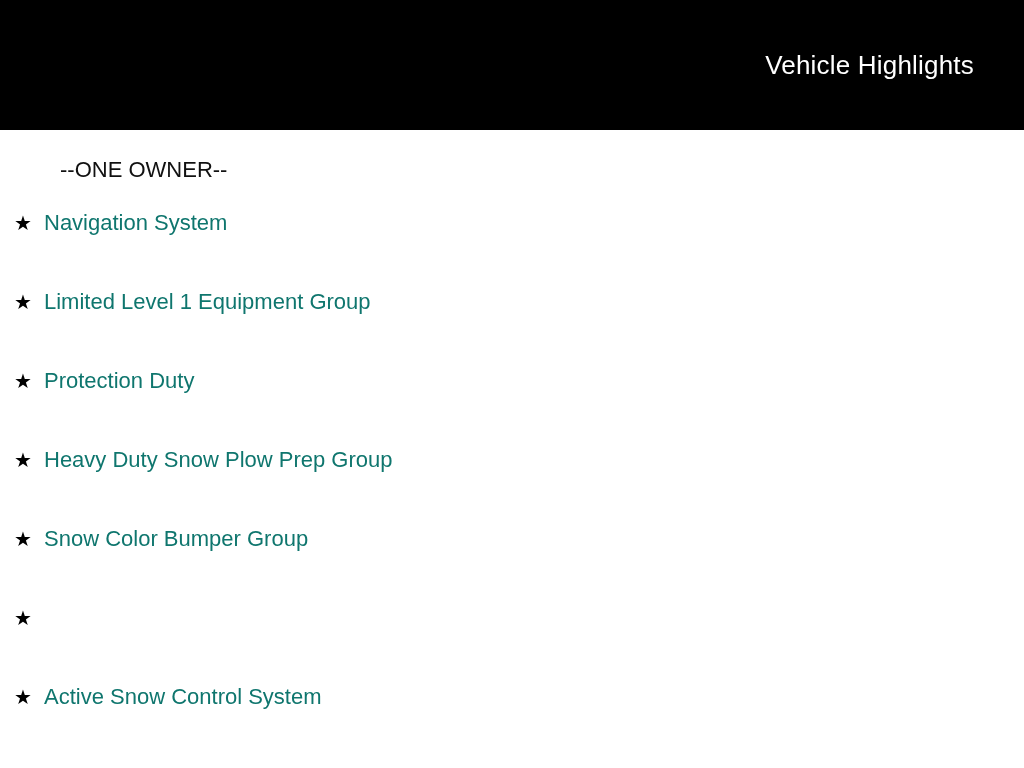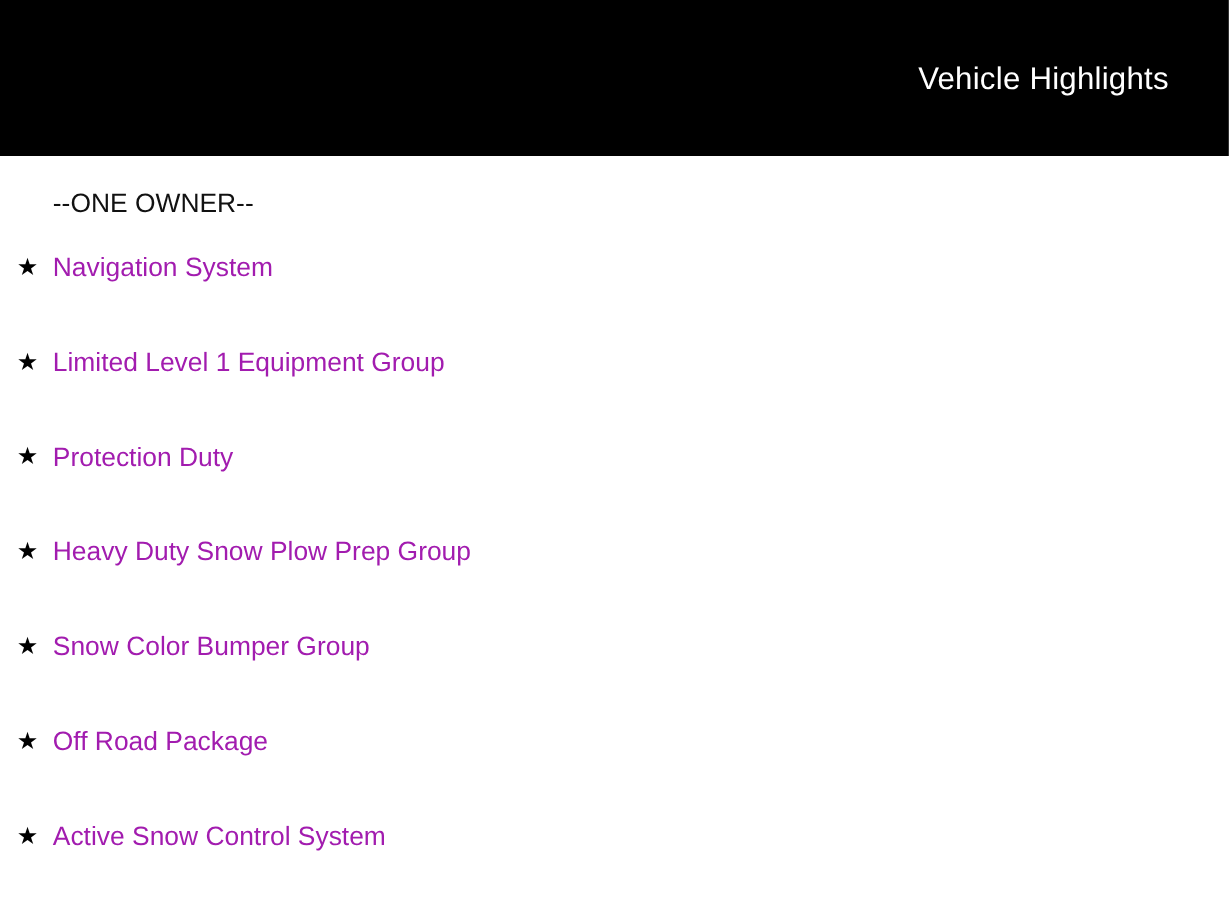--- a/index.html
+++ b/index.html
@@ -36,21 +36,21 @@
     letter-spacing: 0.2px;
     white-space: nowrap;
   }
   .content {
     padding: 0;
     margin: 0;
   }
   .intro-line {
     font-size: 22px;
     color: #111111;
-    padding-left: 44px;
+    padding-left: 60px;
     margin-top: 27px;
     line-height: 26px;
     white-space: nowrap;
   }
   .highlight-list {
     list-style: none;
     margin: 0;
     padding: 0;
   }
   .highlight-item {
@@ -63,21 +63,21 @@
   .bullet-star {
     width: 30px;
     flex: 0 0 30px;
     font-size: 20px;
     line-height: 20px;
     color: #000000;
     text-align: left;
   }
   .item-label {
     font-size: 22px;
-    color: #a21caf;
+    color: #0f766e;
     line-height: 26px;
     white-space: nowrap;
     text-align: center;
   }
 </style>
 </head>
 <body>
 
 <div class="page">
 
@@ -105,21 +105,20 @@
       <li class="highlight-item">
         <span class="bullet-star">★</span>
         <span class="item-label">Heavy Duty Snow Plow Prep Group</span>
       </li>
       <li class="highlight-item">
         <span class="bullet-star">★</span>
         <span class="item-label">Snow Color Bumper Group</span>
       </li>
       <li class="highlight-item">
         <span class="bullet-star">★</span>
-        <span class="item-label">Off Road Package</span>
       </li>
       <li class="highlight-item">
         <span class="bullet-star">★</span>
         <span class="item-label">Active Snow Control System</span>
       </li>
     </ul>
 
   </div>
 </div>
 

